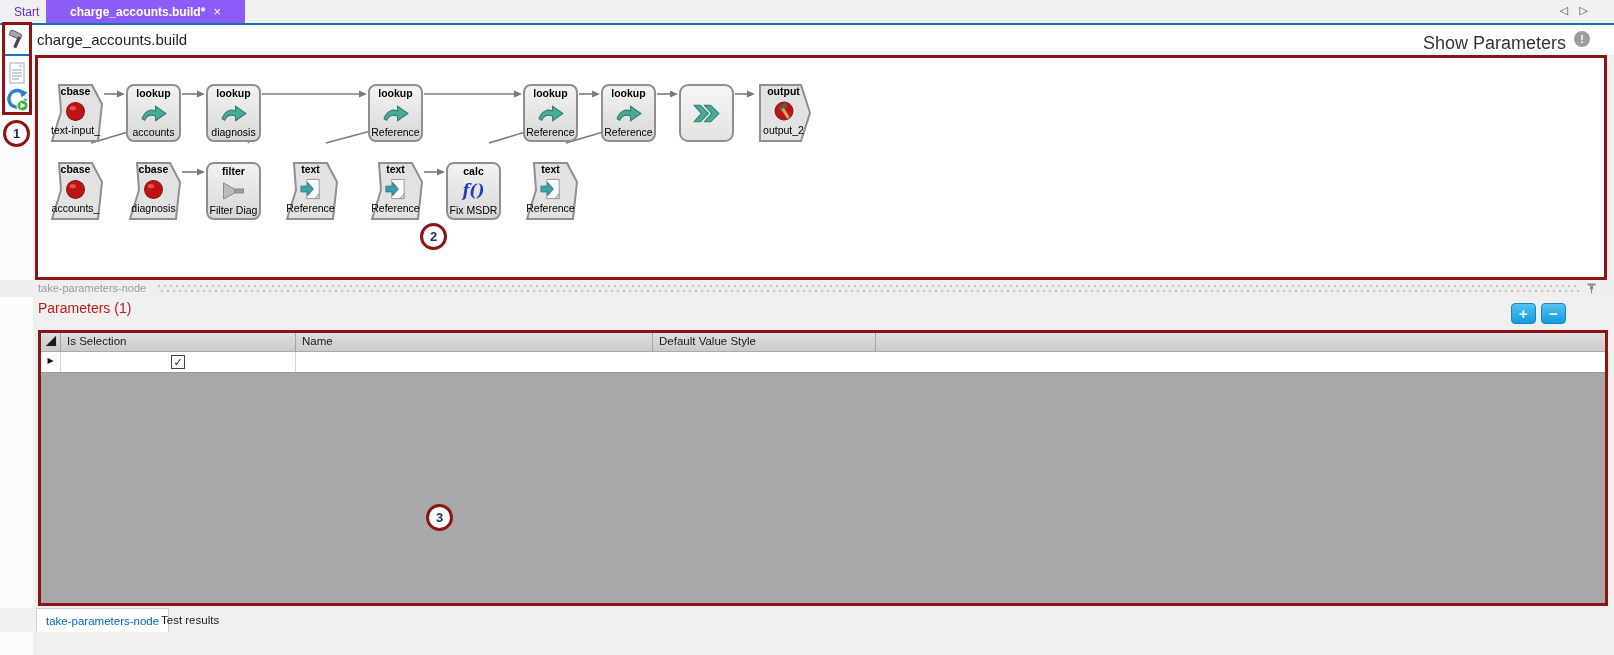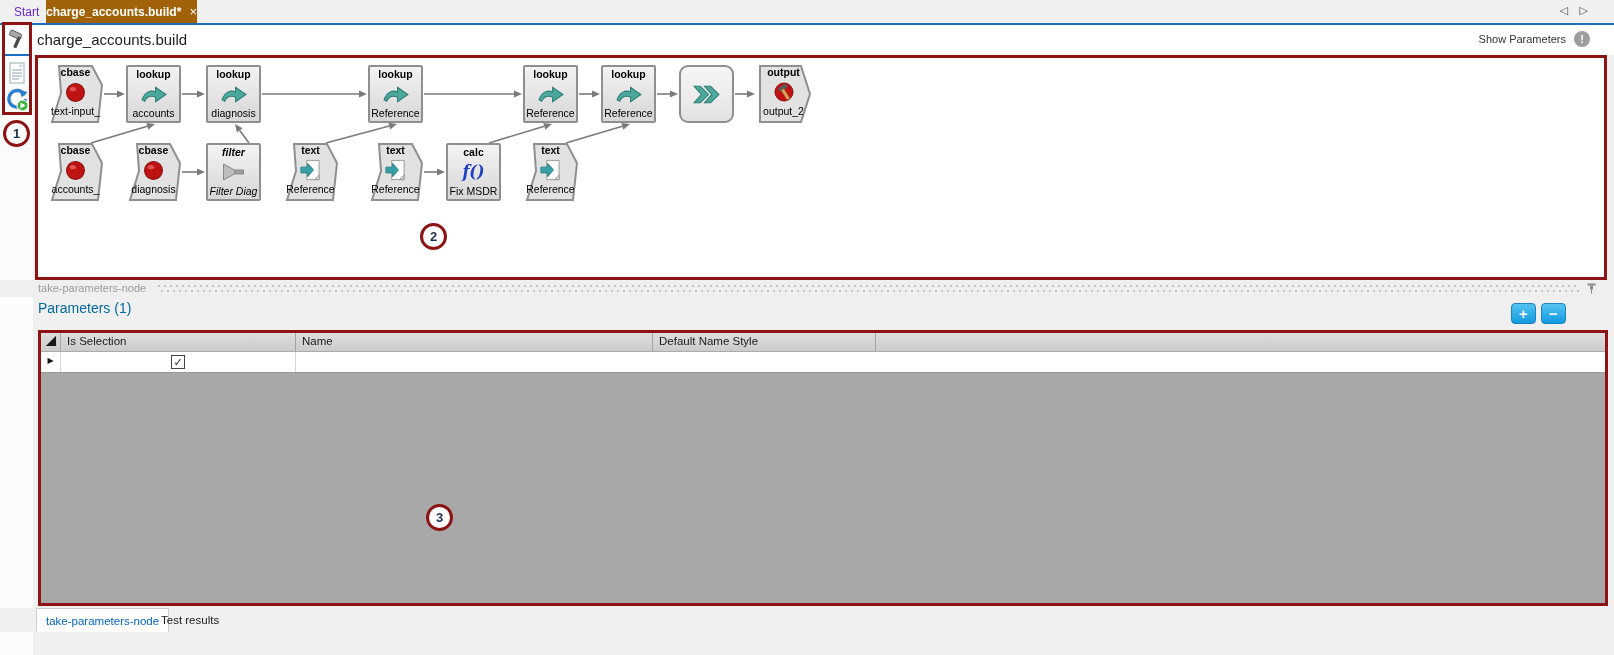--- a/index.html
+++ b/index.html
@@ -2,63 +2,63 @@
 <html><head>
 <meta charset="utf-8">
 <style>
   * { margin:0; padding:0; box-sizing:border-box; }
   html,body { width:1614px; height:655px; overflow:hidden;
     font-family:"Liberation Sans","DejaVu Sans",sans-serif; background:#f0f0f0; }
 
   
   #tabbar { position:absolute; left:0; top:0; width:1614px; height:25px; background:#f0f0f0; border-bottom:2px solid #1b6ec2; }
   #tab-start { position:absolute; left:0; top:0; height:23px; padding:0 14px; display:flex; align-items:center; font-size:12px; color:#6d28d9; cursor:default; }
-  #tab-active { position:absolute; left:46px; top:0; height:23px; padding:0 0; display:flex; align-items:center; gap:8px; background:#a16207; color:#fff; font-size:12px; font-weight:bold; }
+  #tab-active { position:absolute; left:46px; top:0; height:23px; padding:0 24px; display:flex; align-items:center; gap:8px; background:#8b5cf6; color:#fff; font-size:12px; font-weight:bold; }
   #tab-active .close { font-weight:normal; font-size:13px; line-height:1; }
   .tabnav { position:absolute; top:4px; font-size:11px; color:#444; }
 
   
   #titlerow { position:absolute; left:33px; top:25px; width:1581px; height:30px; background:#ffffff; }
   #doc-title { position:absolute; left:4px; top:6px; font-size:15px; color:#222; }
-  #show-params { position:absolute; right:48px; top:8px; font-size:11px; color:#333; }
+  #show-params { position:absolute; right:48px; top:8px; font-size:18px; color:#333; }
   #info-badge { position:absolute; right:24px; top:6px; width:16px; height:16px; border-radius:50%; background:#9d9d9d; color:#fff; font-size:11px; font-weight:bold; text-align:center; line-height:16px; }
 
   
   #side-toolbar { position:absolute; left:0; top:25px; width:33px; height:630px; background:#fcfcfc; }
   .tool { position:absolute; left:5px; width:24px; height:24px; display:flex; align-items:center; justify-content:center; }
   #tool-build { top:3px; border-bottom:2px solid #1b6ec2; padding-bottom:2px; height:28px; }
 
   
   .ann-rect { position:absolute; border:3px solid #8c1414; background:transparent; pointer-events:none; }
   .ann-circle { position:absolute; width:27px; height:27px; border:3px solid #8c1414; border-radius:50%; background:#fff; color:#1f2d50; font-size:13px; font-weight:bold; display:flex; align-items:center; justify-content:center; }
 
   
   #canvas { position:absolute; left:35px; top:55px; width:1572px; height:225px; background:#fff; border:3px solid #8c1414; }
   #edge-svg { position:absolute; left:0; top:0; }
-  .node { position:absolute; width:55px; height:58px; text-align:center; cursor:pointer; }
-  .node.rect { background:linear-gradient(#f3f3f3,#d7d7d7); border:2px solid #8f8f8f; border-radius:2px; }
+  .node { position:absolute; width:55px; height:58px; text-align:center; cursor:pointer;margin-top:19px; }
+  .node.rect { background:linear-gradient(#f3f3f3,#d7d7d7); border:2px solid #8f8f8f; border-radius:8px; }
   .node.round { background:linear-gradient(#f6f6f6,#e3e3e3); border:2px solid #8f8f8f; border-radius:9px; }
   .node svg.shape { position:absolute; left:0; top:0; }
   .node .ttl { position:relative; display:block; font-size:10.5px; font-weight:bold; color:#000; margin-top:1px; line-height:13px; white-space:nowrap; }
   .node .ic  { position:relative; height:26px; display:flex; align-items:center; justify-content:center; }
   .node.round .ic { height:100%; }
   .node .lbl { position:relative; display:block; font-size:10.5px; color:#000; line-height:13px; white-space:nowrap; }
   .fx { font-family:"DejaVu Serif","Liberation Serif",serif; font-style:italic; font-weight:bold; font-size:16px; color:#1d3ec2; line-height:1; }
 
   
   #splitter { position:absolute; left:0px; top:280px; width:1614px; height:17px; background:#efefef; }
   #splitter-label { position:absolute; left:38px; top:2px; font-size:11px; color:#9a9a9a; }
   #splitter-dots { position:absolute; left:158px; top:5px; right:34px; height:7px;
      background:
        repeating-linear-gradient(90deg,#c3c3c3 0 2px,transparent 2px 6px) 0 0 / 100% 2px no-repeat,
        repeating-linear-gradient(90deg,#c3c3c3 0 2px,transparent 2px 6px) 3px 5px / 100% 2px no-repeat; }
   #pin { position:absolute; right:16px; top:1px; width:13px; height:13px; }
 
   
-  #params-head { position:absolute; left:38px; top:300px; font-size:14px; color:#0369a1; }
+  #params-head { position:absolute; left:38px; top:300px; font-size:14px; color:#b91c1c; }
   .blue-btn { position:absolute; top:303px; width:25px; height:21px; border-radius:4px;
      background:linear-gradient(#54c3f1,#129be0); border:1px solid #1b84c4; color:#fff;
      font-size:15px; font-weight:bold; display:flex; align-items:center; justify-content:center; line-height:1; }
   #btn-add { right:78px; } #btn-del { right:48px; }
 
   #params-box { position:absolute; left:38px; top:330px; width:1570px; height:276px; border:3px solid #8c1414; background:#a8a8a8; }
   #grid { position:absolute; left:0; top:0; width:1564px; }
   #grid-header { display:flex; height:19px; background:linear-gradient(#dedede,#cbcbcb); border-bottom:1px solid #ababab; }
   .hcell { font-size:11.5px; color:#1a1a1a; padding:2px 0 0 6px; border-right:1px solid #a5a5a5; overflow:hidden; white-space:nowrap; }
   #grid-row { display:flex; height:21px; background:#fff; border-bottom:1px solid #9a9a9a; }
@@ -253,21 +253,21 @@
       </svg>
       <span class="ttl">cbase</span>
       <div class="ic">
         <svg width="21" height="21" viewBox="0 0 20 20">
           <circle cx="10" cy="10" r="8.5" fill="#bf1313" stroke="#8a0d0d"></circle>
           <ellipse cx="7.5" cy="6.8" rx="3" ry="2" fill="#ea6c6c" opacity="0.75"></ellipse>
         </svg>
       </div>
       <span class="lbl">diagnosis</span>
     </div>
-    <div class="node rect" style="left: 168px; top: 85px; font-style: italic;">
+    <div class="node rect" style="left: 168px; top: 85px;">
       <span class="ttl">filter</span>
       <div class="ic">
         <svg width="25" height="18" viewBox="0 0 24 18">
           <polygon points="2,1 13,7 13,11 2,17" fill="#bdbdbd" stroke="#8a8a8a"></polygon>
           <rect x="13" y="7" width="9" height="4" fill="#9d9d9d" stroke="#8a8a8a"></rect>
         </svg>
       </div>
       <span class="lbl">Filter Diag</span>
     </div>
     <div class="node poly" style="left: 245px; top: 85px;">
@@ -340,21 +340,21 @@
 <div id="params-box">
   <div id="grid">
     <div id="grid-header">
       <div class="hcell c0">
         <svg width="13" height="13" viewBox="0 0 14 14" style="margin:-1px 0 0 -3px;">
           <polygon points="2,13 13,2 13,13" fill="#1a1a1a"></polygon>
         </svg>
       </div>
       <div class="hcell c2">Is Selection</div>
       <div class="hcell c1">Name</div>
-      <div class="hcell c3">Default Name Style</div>
+      <div class="hcell c3">Default Value Style</div>
       <div class="hcell c4">Value(s)</div>
     </div>
     <div id="grid-row">
       <div class="rcell c0" id="row-arrow">▶</div>
       <div class="rcell c2">
         <span id="checkbox">✓</span>
       </div>
       <div class="rcell c4"></div>
     </div>
   </div>

